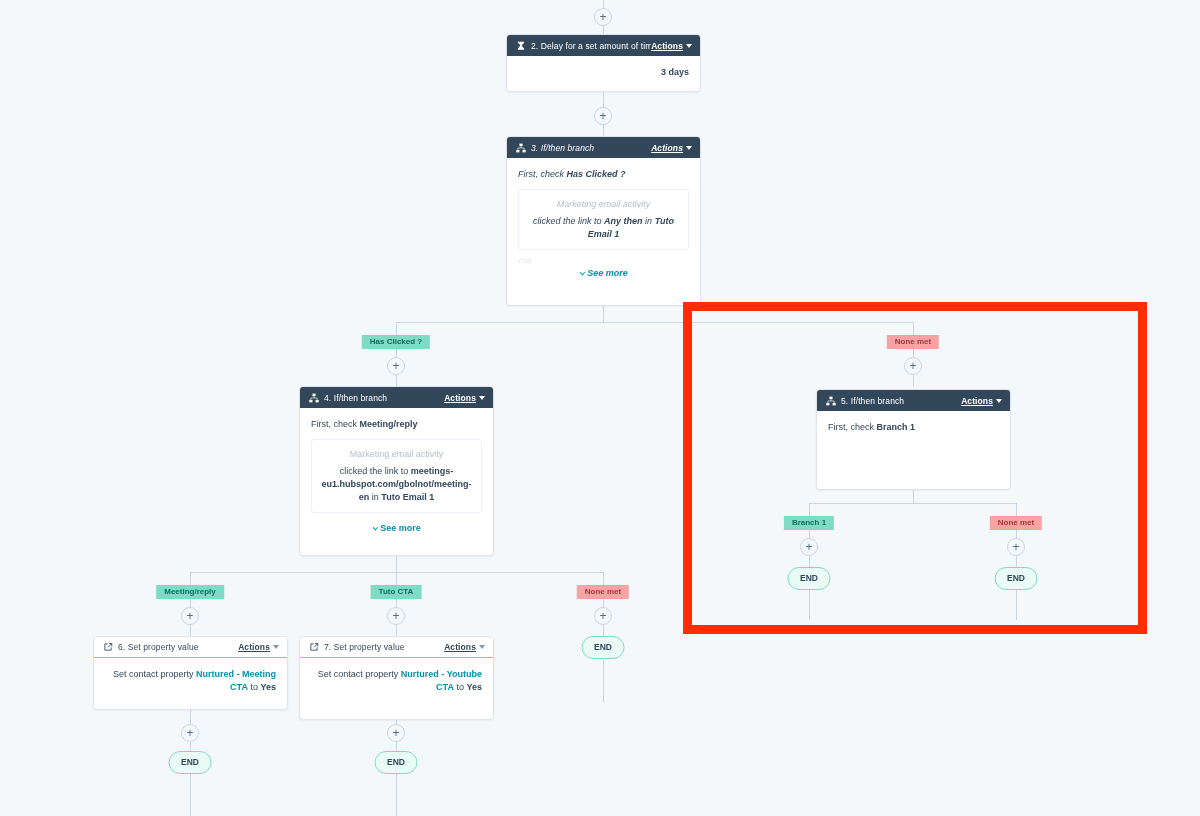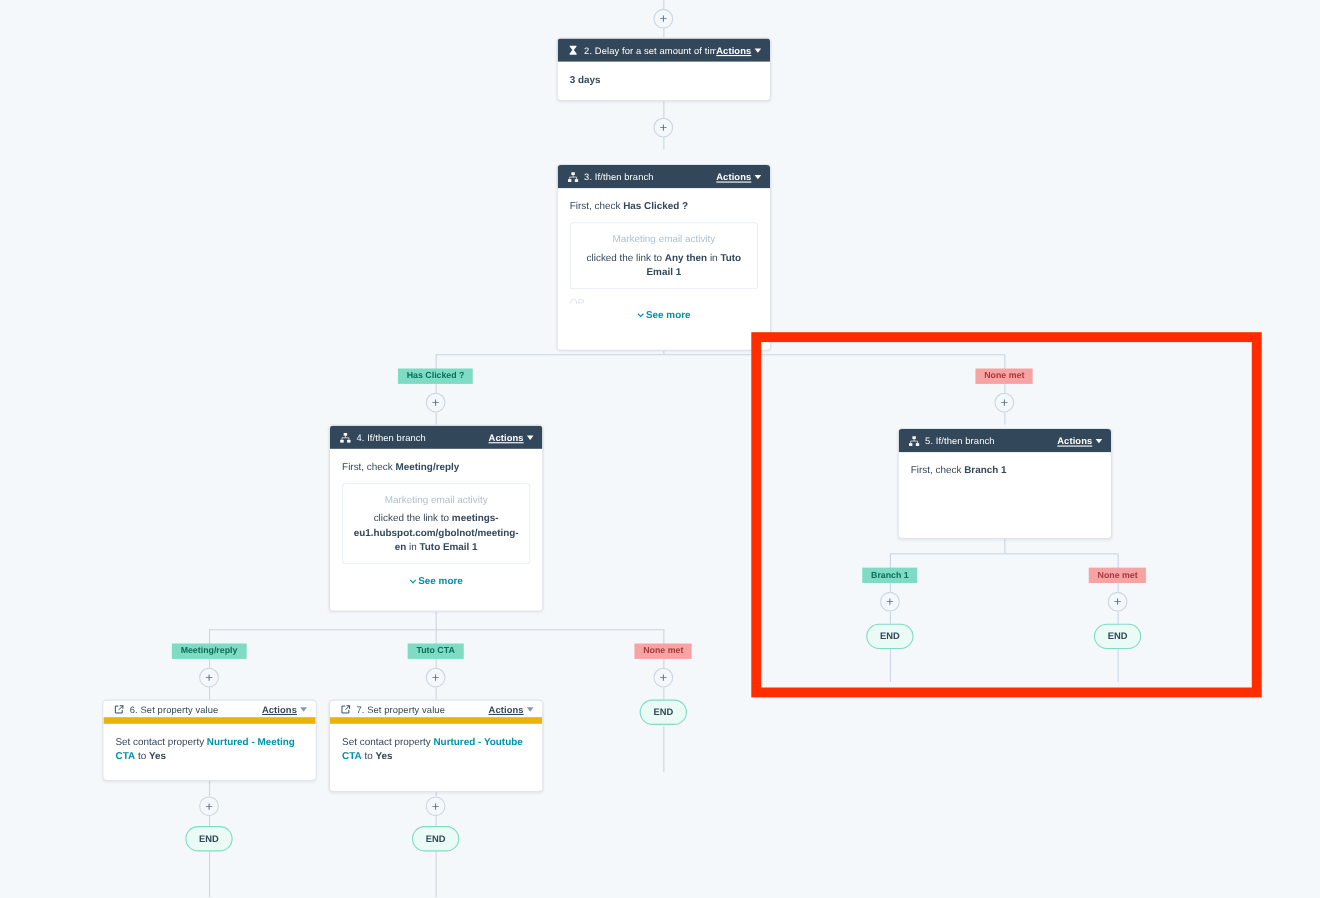--- a/index.html
+++ b/index.html
@@ -55,21 +55,21 @@
     color: #ffffff;
     display: flex;
     align-items: center;
     padding: 0 8px;
     font-size: 8.5px;
     letter-spacing: .1px;
   }
   .card-head.light {
     background: #ffffff;
     color: #33475b;
-    border-bottom: 6px solid #eab308;
+    border-bottom: 1px solid #eab308;
   }
   .head-icon {
     width: 11px; height: 11px;
     margin-right: 5px;
     flex: 0 0 auto;
     display: inline-flex;
     align-items: center;
     justify-content: center;
   }
   .head-title { flex: 1 1 auto; white-space: nowrap; overflow: hidden; }
@@ -87,21 +87,21 @@
     border-left: 3px solid transparent;
     border-right: 3px solid transparent;
     border-top: 4px solid currentColor;
   }
   .card-body {
     padding: 10px 11px 9px 11px;
     font-size: 9px;
     color: #33475b;
     line-height: 1.45;
   }
-  .center { text-align: left; }
+  .center { text-align: right; }
   .bold { font-weight: bold; }
   .muted { color: #7c98b6; }
   .teal { color: #0091ae; font-weight: bold; }
   .cond-box {
     border: 1px solid #eaf0f6;
     border-radius: 3px;
     padding: 8px 9px;
     margin-top: 8px;
     text-align: center;
   }
@@ -249,21 +249,21 @@
       <span class="actions">
         <span class="lbl">Actions</span>
         <span class="caret"></span>
       </span>
     </div>
     <div class="card-body center">
       <span class="bold">3 days</span>
     </div>
   </div>
 
-  <div class="card" style="left:506px; top:149px; width:195px; height:170px;">
+  <div class="card" style="left:506px; top:136px; width:195px; height:170px;font-style:italic;">
     <div class="card-head">
       <span class="head-icon">
         <svg width="10" height="10" viewBox="0 0 16 16">
             <rect x="5.5" y="1" width="5" height="4" fill="#fff"></rect>
             <rect x="0.5" y="11" width="5" height="4" fill="#fff"></rect>
             <rect x="10.5" y="11" width="5" height="4" fill="#fff"></rect>
             <path d="M8 5v3M3 11V8h10v3" stroke="#fff" stroke-width="1" fill="none"></path>
           </svg>
       </span>
       <span class="head-title">3. If/then branch</span>

